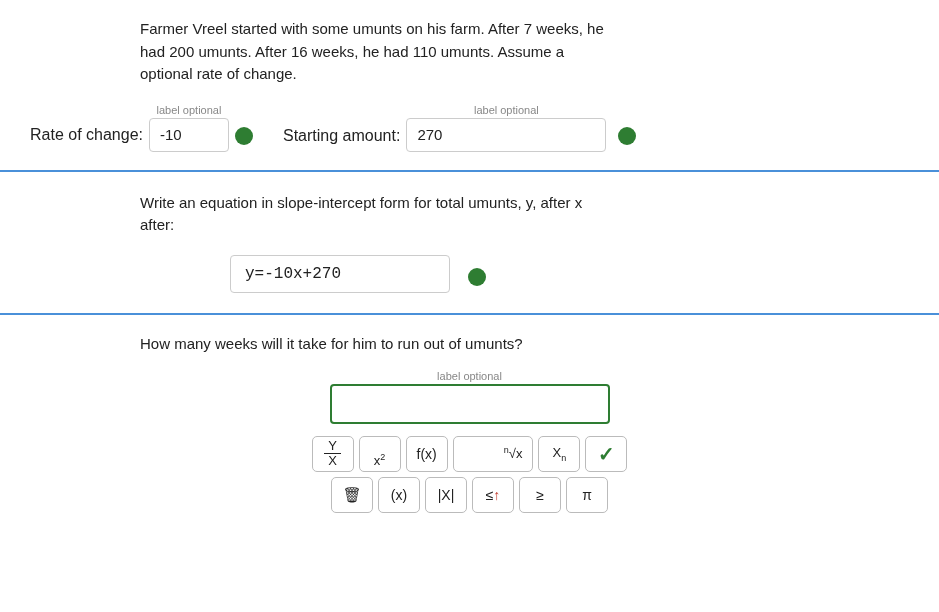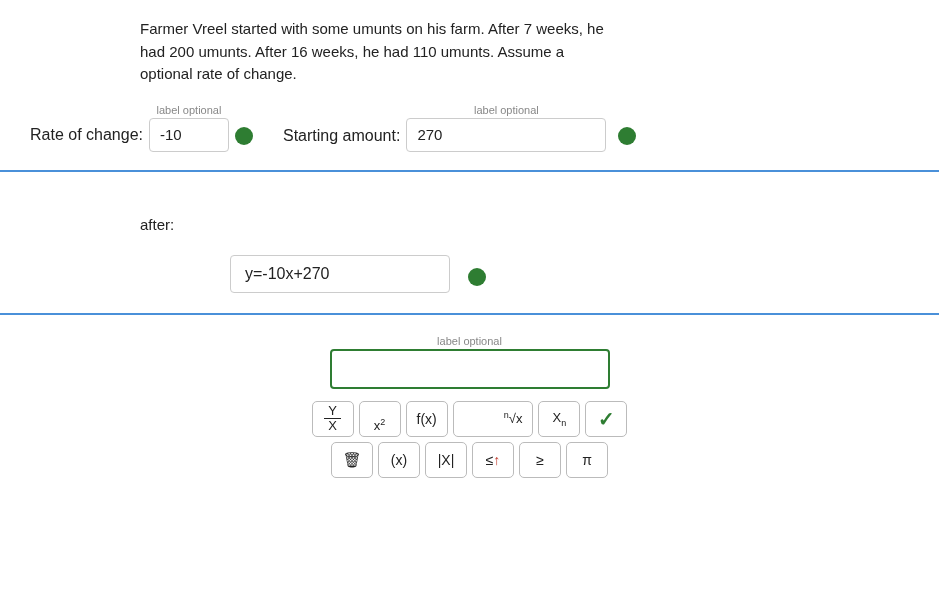--- a/index.html
+++ b/index.html
@@ -118,20 +118,21 @@
     }
     .equation-input-box {
       border: 1px solid #ccc;
       border-radius: 4px;
       padding: 6px 14px;
       font-size: 16px;
       color: #222;
       background: #fff;
       width: 220px;
       height: 38px;
+      font-family: Liberation Mono, monospace;
     }
     
     .section-bottom {
       padding: 20px 30px 20px 30px;
     }
     .how-many-text {
       font-size: 15px;
       color: #222;
       margin-left: 110px;
       margin-bottom: 18px;
@@ -259,30 +260,31 @@
           <span class="input-label-optional">label optional</span>
           <input class="starting-input-box" type="text" value="270" style="">
         </div>
         <span class="dot-green"></span>
       </div>
     </div>
   </div>
 
   <div class="section-middle">
     <div class="equation-text">
-      <br>
+      <span>Write an equation in slope-intercept form for total umunts, y, after x</span><br>
       <span>after:</span>
     </div>
     <div class="equation-row">
       <input class="equation-input-box" type="text" value="y=-10x+270" style="">
       <span class="dot-green"></span>
     </div>
   </div>
 
   <div class="section-bottom">
+    <div class="how-many-text">How many weeks will it take for him to run out of umunts?</div>
     <div class="answer-area">
       <div class="answer-input-wrapper">
         <span class="answer-input-label">label optional</span>
         <input class="answer-input-box" type="text" value="" style="">
       </div>
 
       <div class="math-keyboard">
         <div class="keyboard-row">
 
           <button class="kbd-btn">

